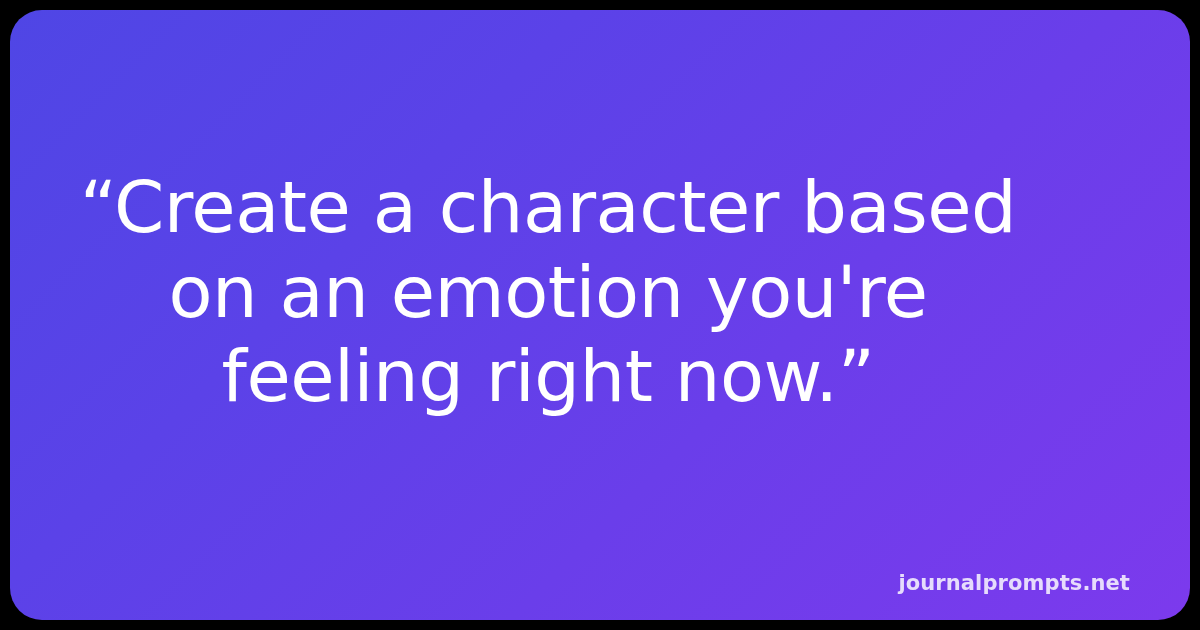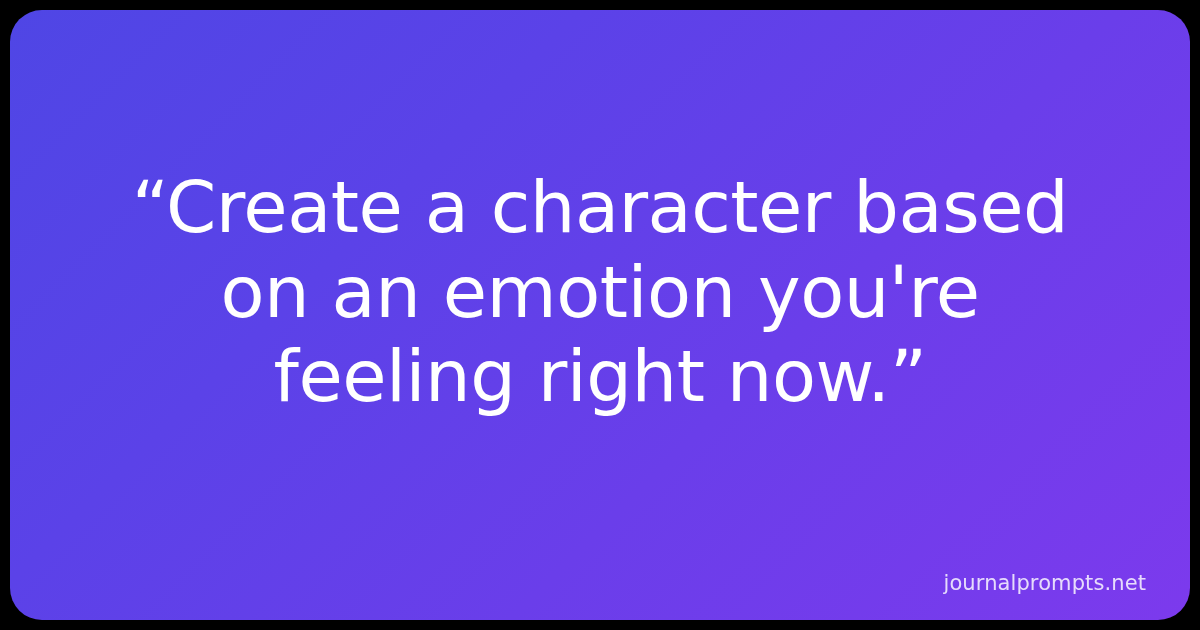--- a/index.html
+++ b/index.html
@@ -35,21 +35,21 @@
   }
 
   #quote-block {
     position: absolute;
     left: 0;
     right: 0;
     top: 0;
     bottom: 0;
     display: flex;
     flex-direction: column;
-    align-items: center;
+    align-items: flex-start;
     justify-content: center;
     padding: 0 58px 46px 58px;
     box-sizing: border-box;
   }
 
   #quote-text {
     margin: 0;
     width: 100%;
     max-width: 960px;
     text-align: center;
@@ -57,25 +57,25 @@
     font-size: 72px;
     font-weight: 400;
     line-height: 1.18;
     letter-spacing: -0.5px;
     font-family: "DejaVu Sans", "Liberation Sans", sans-serif;
     white-space: pre-line;
   }
 
   #site-credit {
     position: absolute;
-    right: 44px;
+    right: 60px;
     bottom: 26px;
     color: rgba(255, 255, 255, 0.82);
     font-size: 21px;
-    font-weight: 400;
+    font-weight: 700;
     letter-spacing: 0.1px;
     line-height: 1;
     font-family: "DejaVu Sans", "Liberation Sans", sans-serif;
     margin-left: 28px;
   }
 </style>
 </head>
 <body>
 
 <div id="poster">

